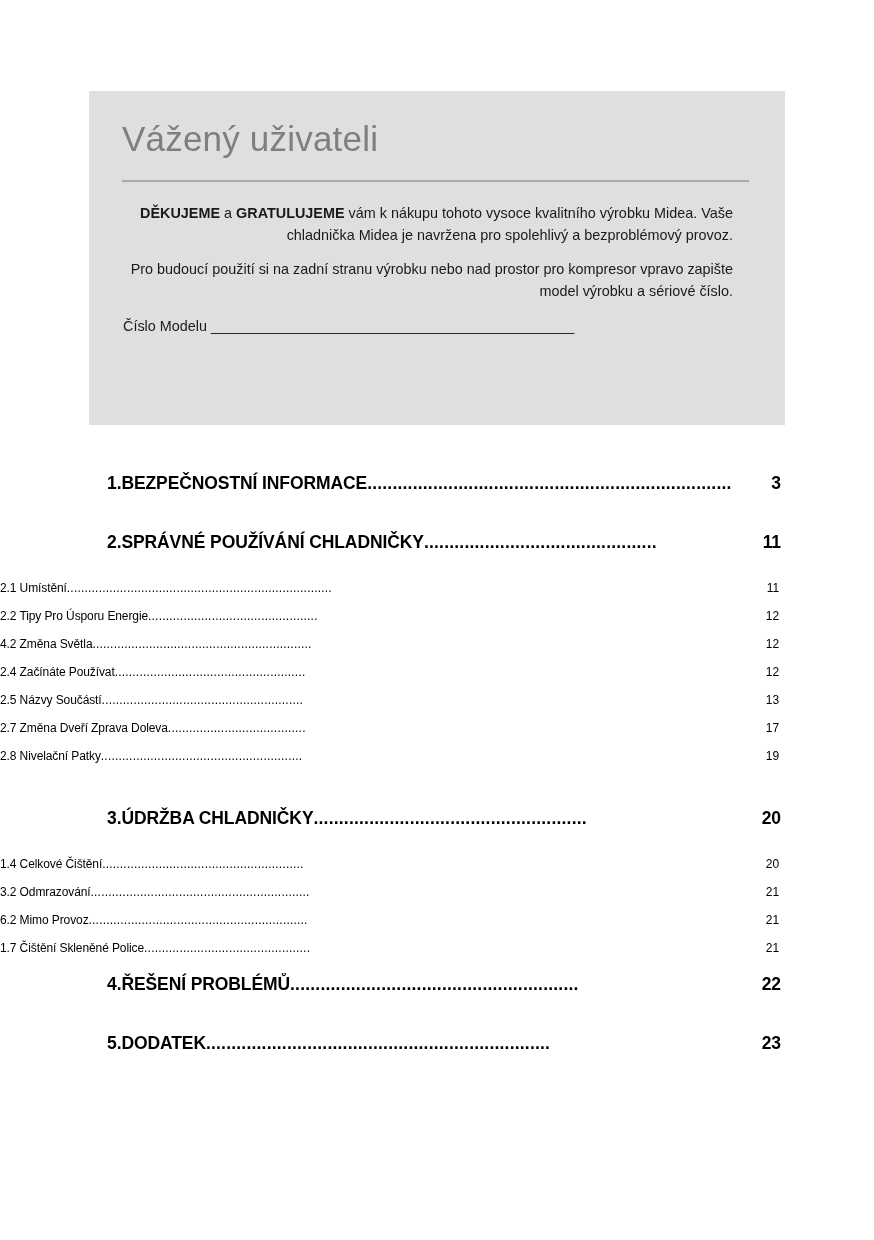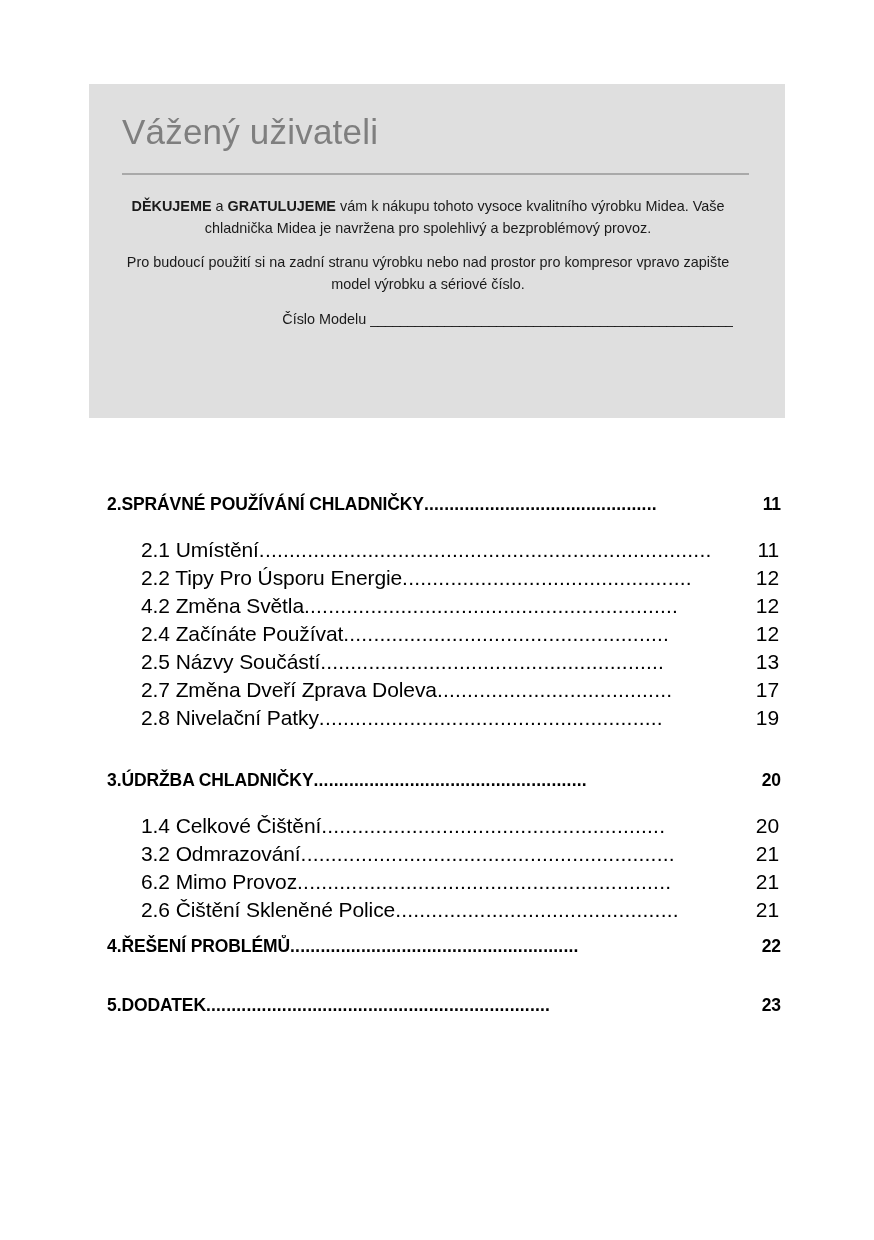--- a/index.html
+++ b/index.html
@@ -13,21 +13,21 @@
     position: relative;
     font-family: "Liberation Sans", sans-serif;
     color: #000000;
     -webkit-font-smoothing: antialiased;
   }
 
   
   .notice-panel {
     position: absolute;
     left: 89px;
-    top: 84px;
+    top: 91px;
     width: 696px;
     height: 334px;
     background: #dfdfdf;
     box-sizing: border-box;
     padding: 4px;
   }
   .notice-title {
     position: absolute;
     left: 33px;
     top: 29px;
@@ -50,32 +50,31 @@
     position: absolute;
     left: 34px;
     top: 112px;
     width: 610px;
   }
   .notice-para {
     font-size: 14.4px;
     line-height: 21.5px;
     color: #1a1a1a;
     margin: 0 0 13px 0;
-    text-align: center;
+    text-align: right;
   }
   .notice-para strong { font-weight: 700; }
 
   .field-row {
     font-size: 14.4px;
     line-height: 22px;
     color: #1a1a1a;
     margin: 0 0 6px 0;
     white-space: nowrap;
     overflow: hidden;
-    text-align: right;
   }
   .field-label { }
   .field-rule {
     letter-spacing: -0.6px;
   }
 
   
   .toc {
     position: absolute;
     left: 0;
@@ -106,23 +105,22 @@
     font-weight: 700;
     line-height: 23px;
     height: 38px;
     letter-spacing: -0.1px;
   }
   .toc-entry.level1 .t-dots { font-weight: 700; letter-spacing: 0.2px; }
   .toc-entry.level1 .t-page { min-width: 24px; }
 
   
   .toc-entry.level2 {
-    margin-left: 141px;
     margin-right: 95px;
-    font-size: 21px;
+    font-size: 12px;
     font-weight: 400;
     line-height: 22px;
     height: 28px;
     letter-spacing: -0.1px;
   }
   .toc-entry.level2 .t-dots { letter-spacing: 0.2px; }
   .toc-entry.level2 .t-page { min-width: 22px; }
 
   .toc-gap-sm { height: 8px; }
   .toc-gap-md { height: 21px; }
@@ -142,20 +140,25 @@
     <p class="notice-para" id="notice-para-1"><span>Pro budoucí použití si na zadní stranu výrobku nebo nad prostor pro kompresor vpravo zapište model výrobku a sériové číslo.</span></p>
 
     <div class="field-row">
       <span class="field-label">Číslo Modelu </span><span class="field-rule">_________________________________________________</span>
     </div>
 
   </div>
 </div>
 
 <div class="toc" id="toc-root">
+    <div class="toc-entry level1">
+      <span class="t-label">1.BEZPEČNOSTNÍ INFORMACE</span>
+      <span class="t-dots">........................................................................</span>
+      <span class="t-page">3</span>
+    </div>
     <div class="toc-gap-md"></div>
     <div class="toc-entry level1">
       <span class="t-label">2.SPRÁVNÉ POUŽÍVÁNÍ CHLADNIČKY</span>
       <span class="t-dots">..............................................</span>
       <span class="t-page">11</span>
     </div>
     <div class="toc-gap-sm"></div>
     <div class="toc-entry level2">
       <span class="t-label">2.1 Umístění</span>
       <span class="t-dots">...........................................................................</span>
@@ -207,21 +210,21 @@
       <span class="t-label">3.2 Odmrazování</span>
       <span class="t-dots">..............................................................</span>
       <span class="t-page">21</span>
     </div>
     <div class="toc-entry level2">
       <span class="t-label">6.2 Mimo Provoz</span>
       <span class="t-dots">..............................................................</span>
       <span class="t-page">21</span>
     </div>
     <div class="toc-entry level2">
-      <span class="t-label">2.6 Čištění Skleněné Police</span>
+      <span class="t-label">1.7 Čištění Skleněné Police</span>
       <span class="t-dots">...............................................</span>
       <span class="t-page">21</span>
     </div>
     <div class="toc-gap-sm"></div>
     <div class="toc-entry level1">
       <span class="t-label">4.ŘEŠENÍ PROBLÉMŮ</span>
       <span class="t-dots">.........................................................</span>
       <span class="t-page">22</span>
     </div>
     <div class="toc-gap-md"></div>

